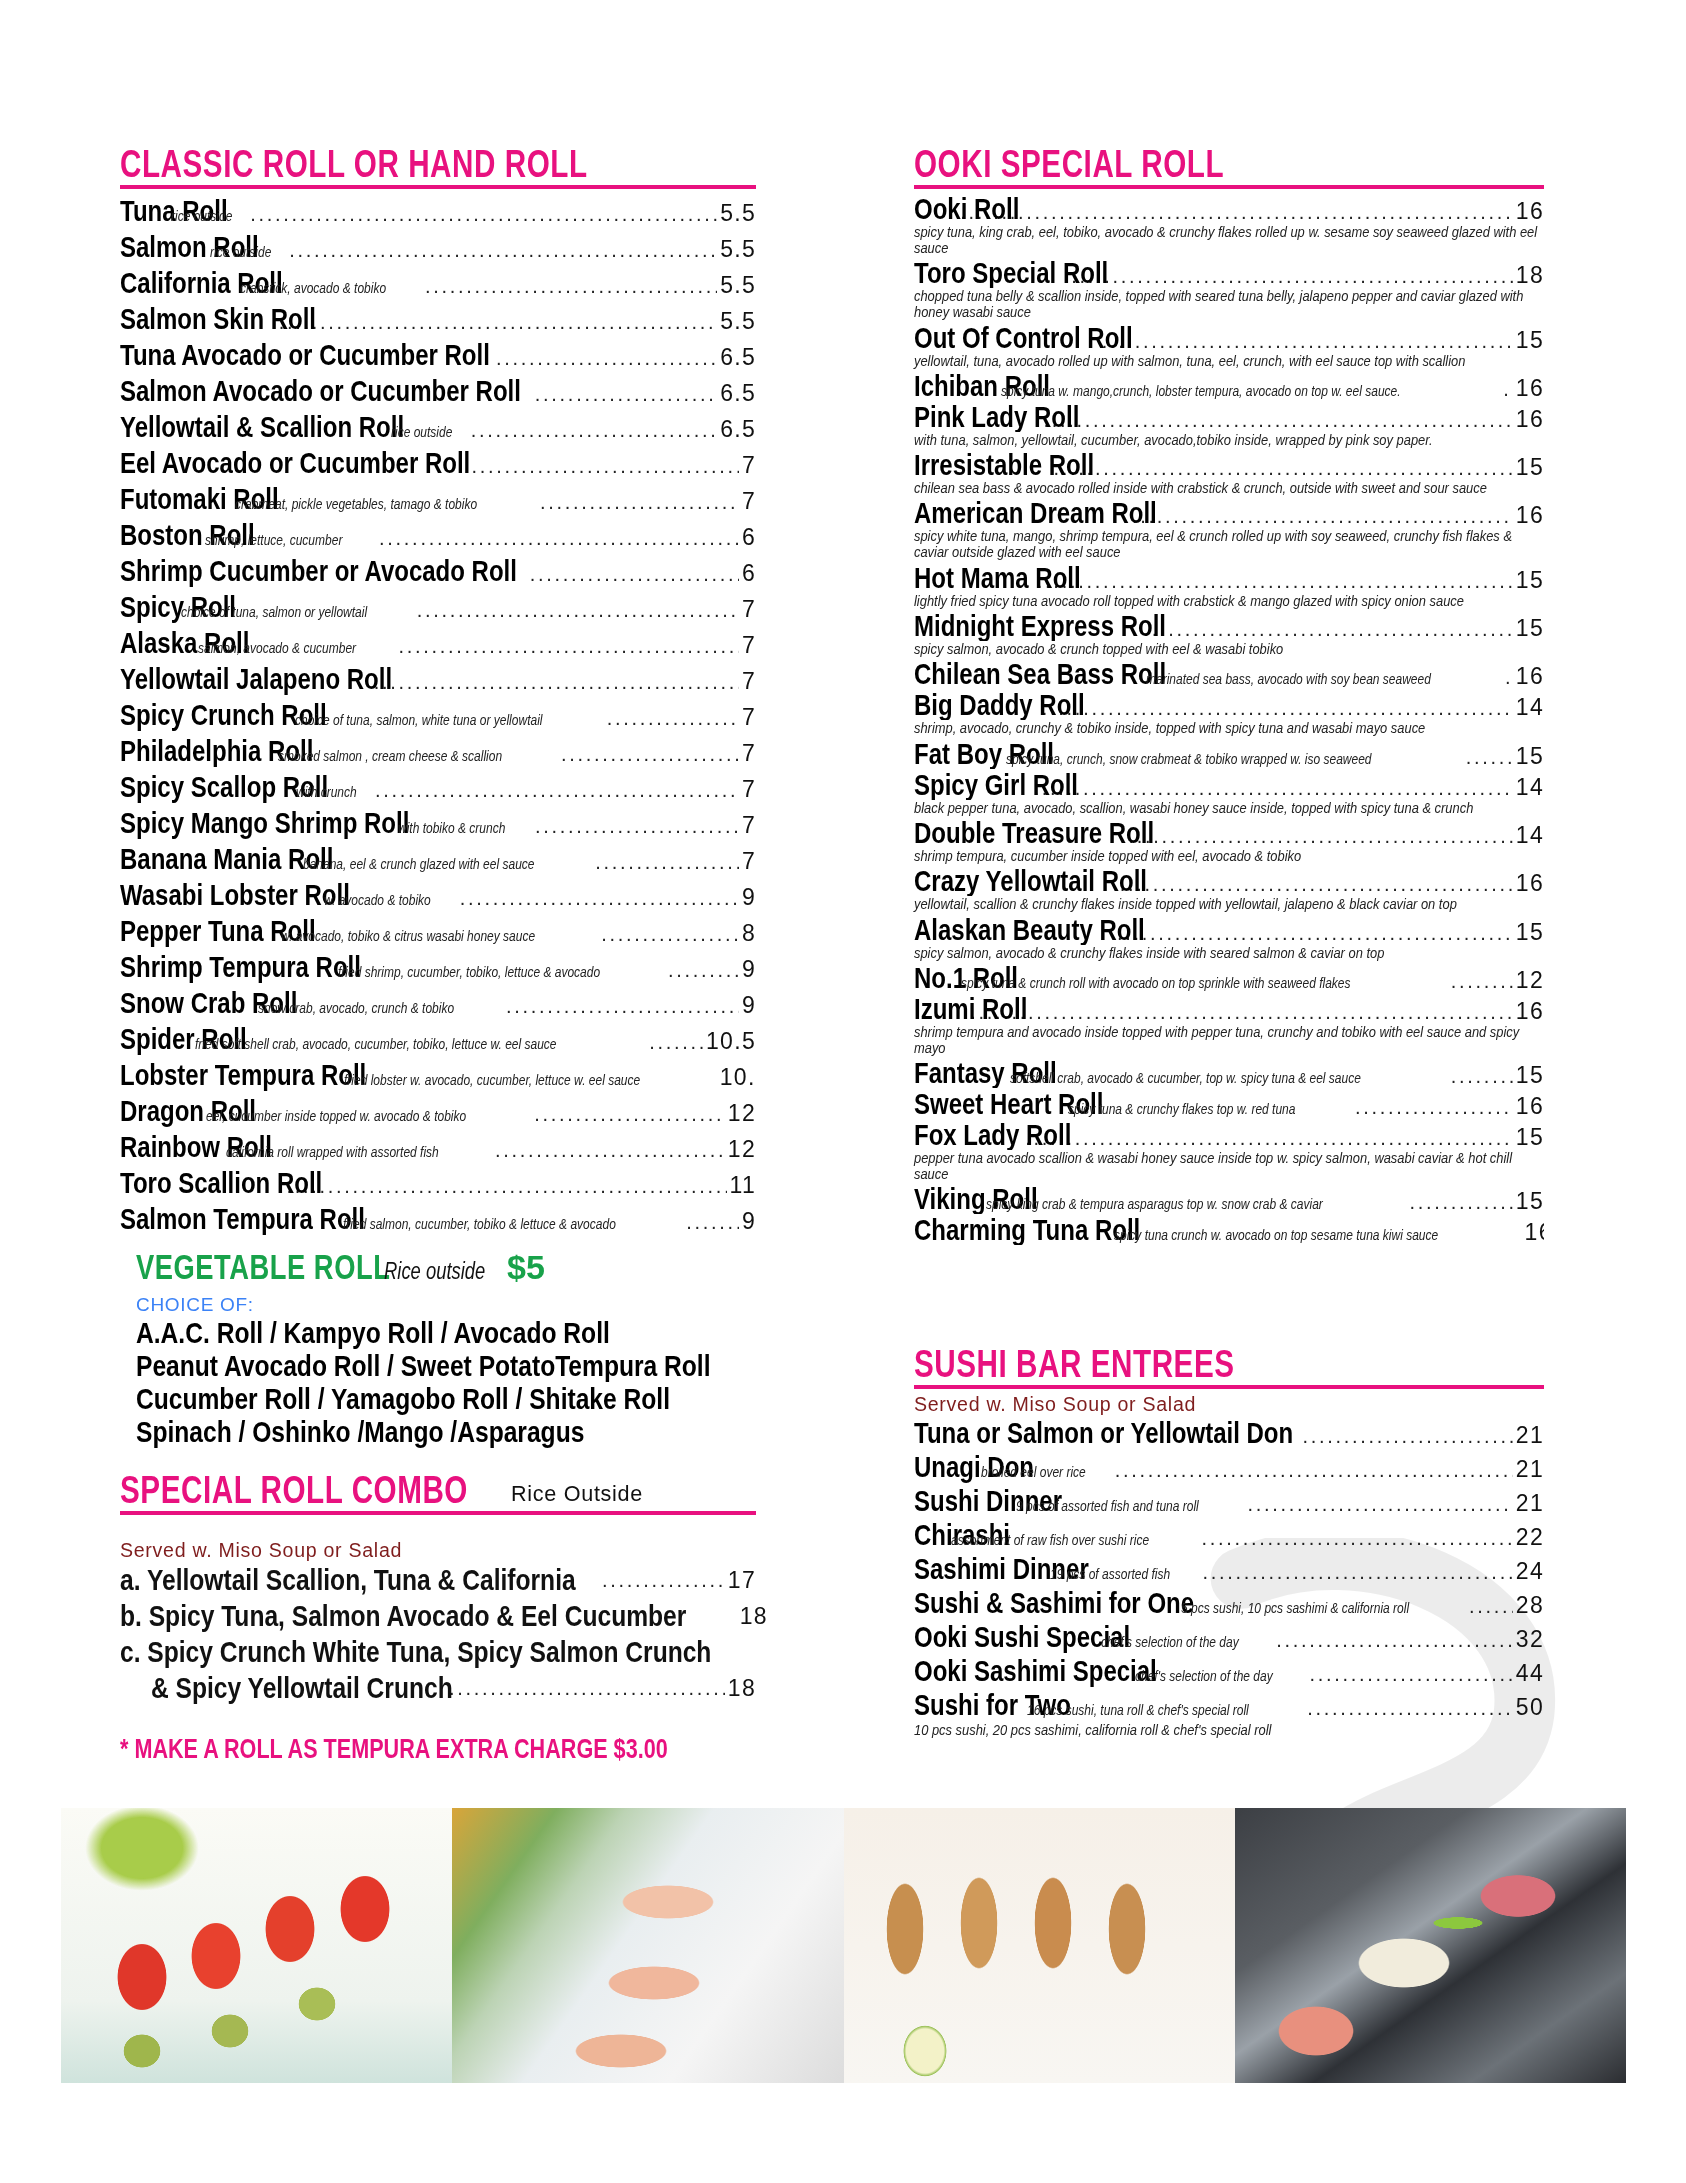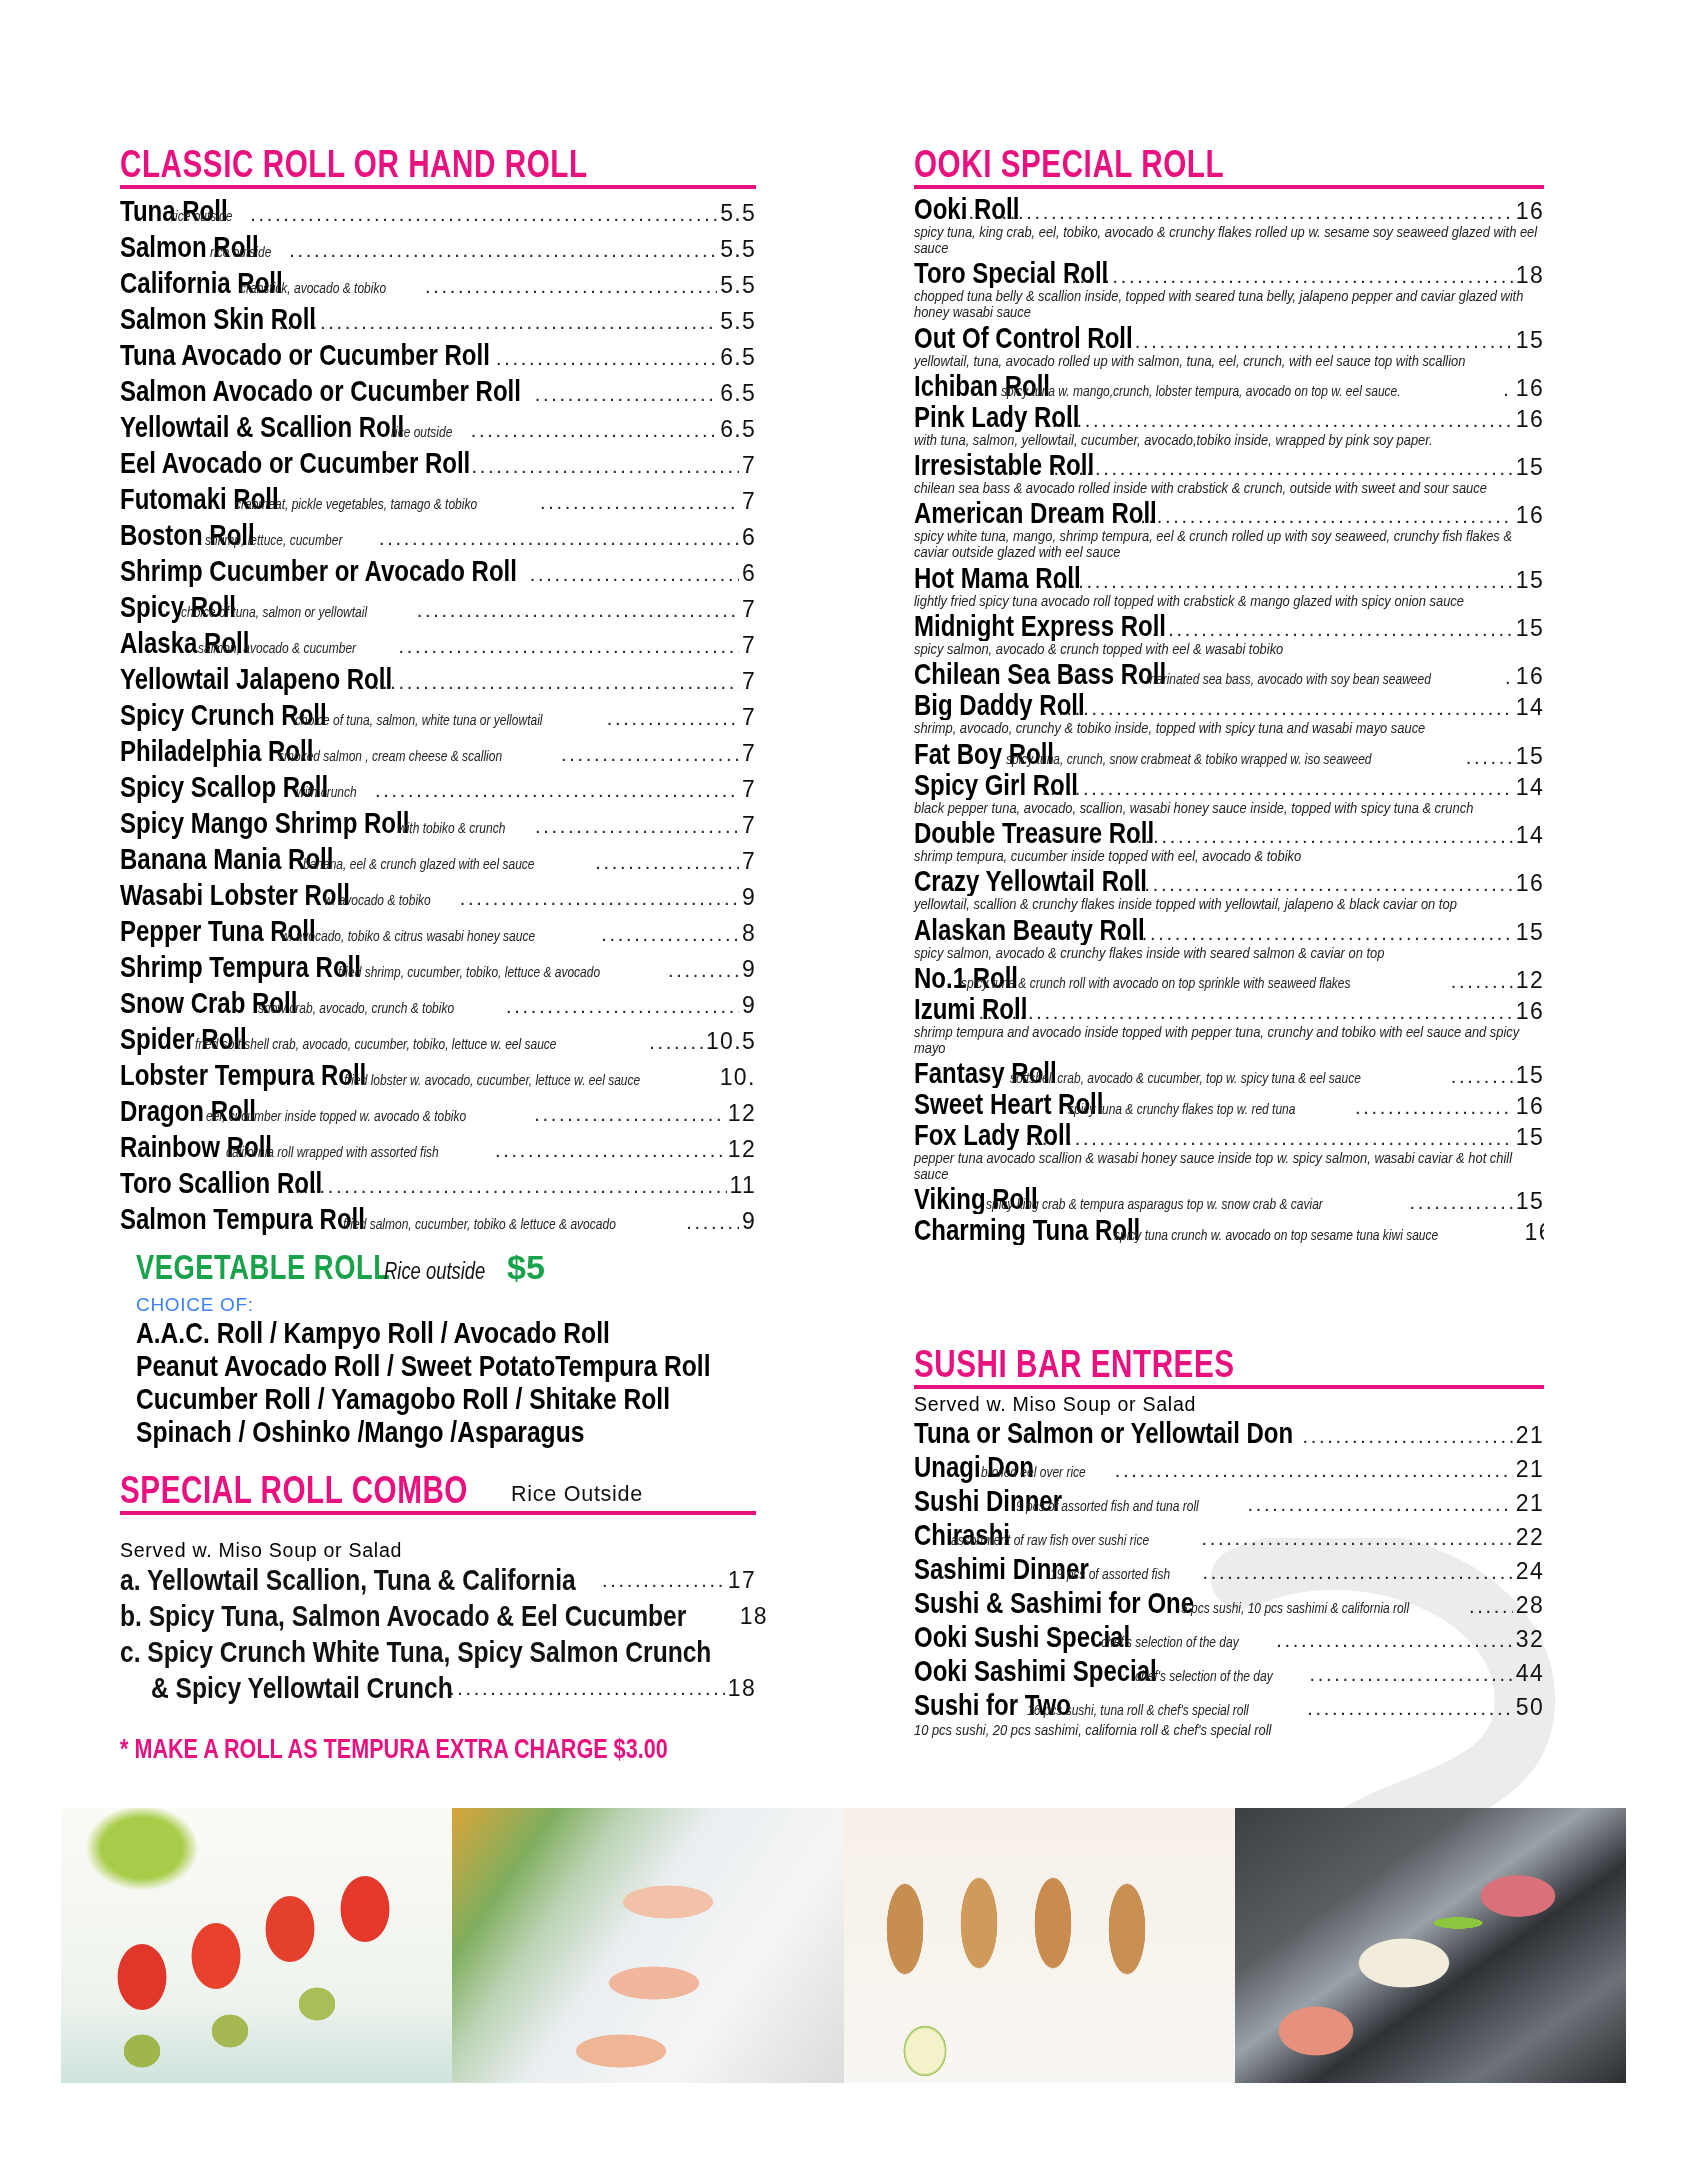--- a/index.html
+++ b/index.html
@@ -27,21 +27,21 @@
   .veg-head{white-space:nowrap;height:43px;}
   .veg-title{display:inline-block;font-weight:bold;font-size:35px;color:#18a24a;transform:scaleX(0.78);transform-origin:left bottom;letter-spacing:0.7px;}
   .veg-rice{display:inline-block;font-style:italic;font-size:23px;color:#111;margin-left:-81px;transform:scaleX(0.8);transform-origin:left bottom;}
   .veg-price{display:inline-block;font-weight:bold;font-size:34px;color:#18a24a;margin-left:-6.7px;}
   .veg-choice{font-size:19px;color:#3b82f6;margin-top:4px;letter-spacing:0.7px;}
   .veg-line{font-weight:bold;font-size:30px;line-height:33px;color:#000;white-space:nowrap;transform:scaleX(0.82);transform-origin:left center;}
 
   .combo{position:absolute;left:120px;top:1469px;width:636px;}
   .combo .sec-head{border-bottom:4px solid #e8117f;}
   .combo-sub{display:inline-block;font-size:21.6px;color:#111;margin-left:27px;position:relative;top:-4px;letter-spacing:0.7px;}
-  .served{font-size:19.6px;color:#000000;margin-top:24px;letter-spacing:0.7px;}
+  .served{font-size:19.6px;color:#7f1d1d;margin-top:24px;letter-spacing:0.7px;}
   .combo-row{display:flex;align-items:center;white-space:nowrap;height:36px;line-height:36px;}
   .combo-label{font-weight:bold;font-size:30px;transform:scaleX(0.82);transform-origin:left bottom;display:inline-block;margin-right:-12%;}
   .combo-cont{padding-left:31px;}
 
   .tempura-note{position:absolute;left:120px;top:1734px;font-weight:bold;font-size:27px;color:#e8117f;white-space:nowrap;transform:scaleX(0.8);transform-origin:left top;}
 
   .entrees{position:absolute;left:914px;top:1343px;width:630px;}
   .entrees .served{margin-top:1.3px;font-size:19.6px;}
   .entrees .row{height:34px;line-height:34px;}
 

